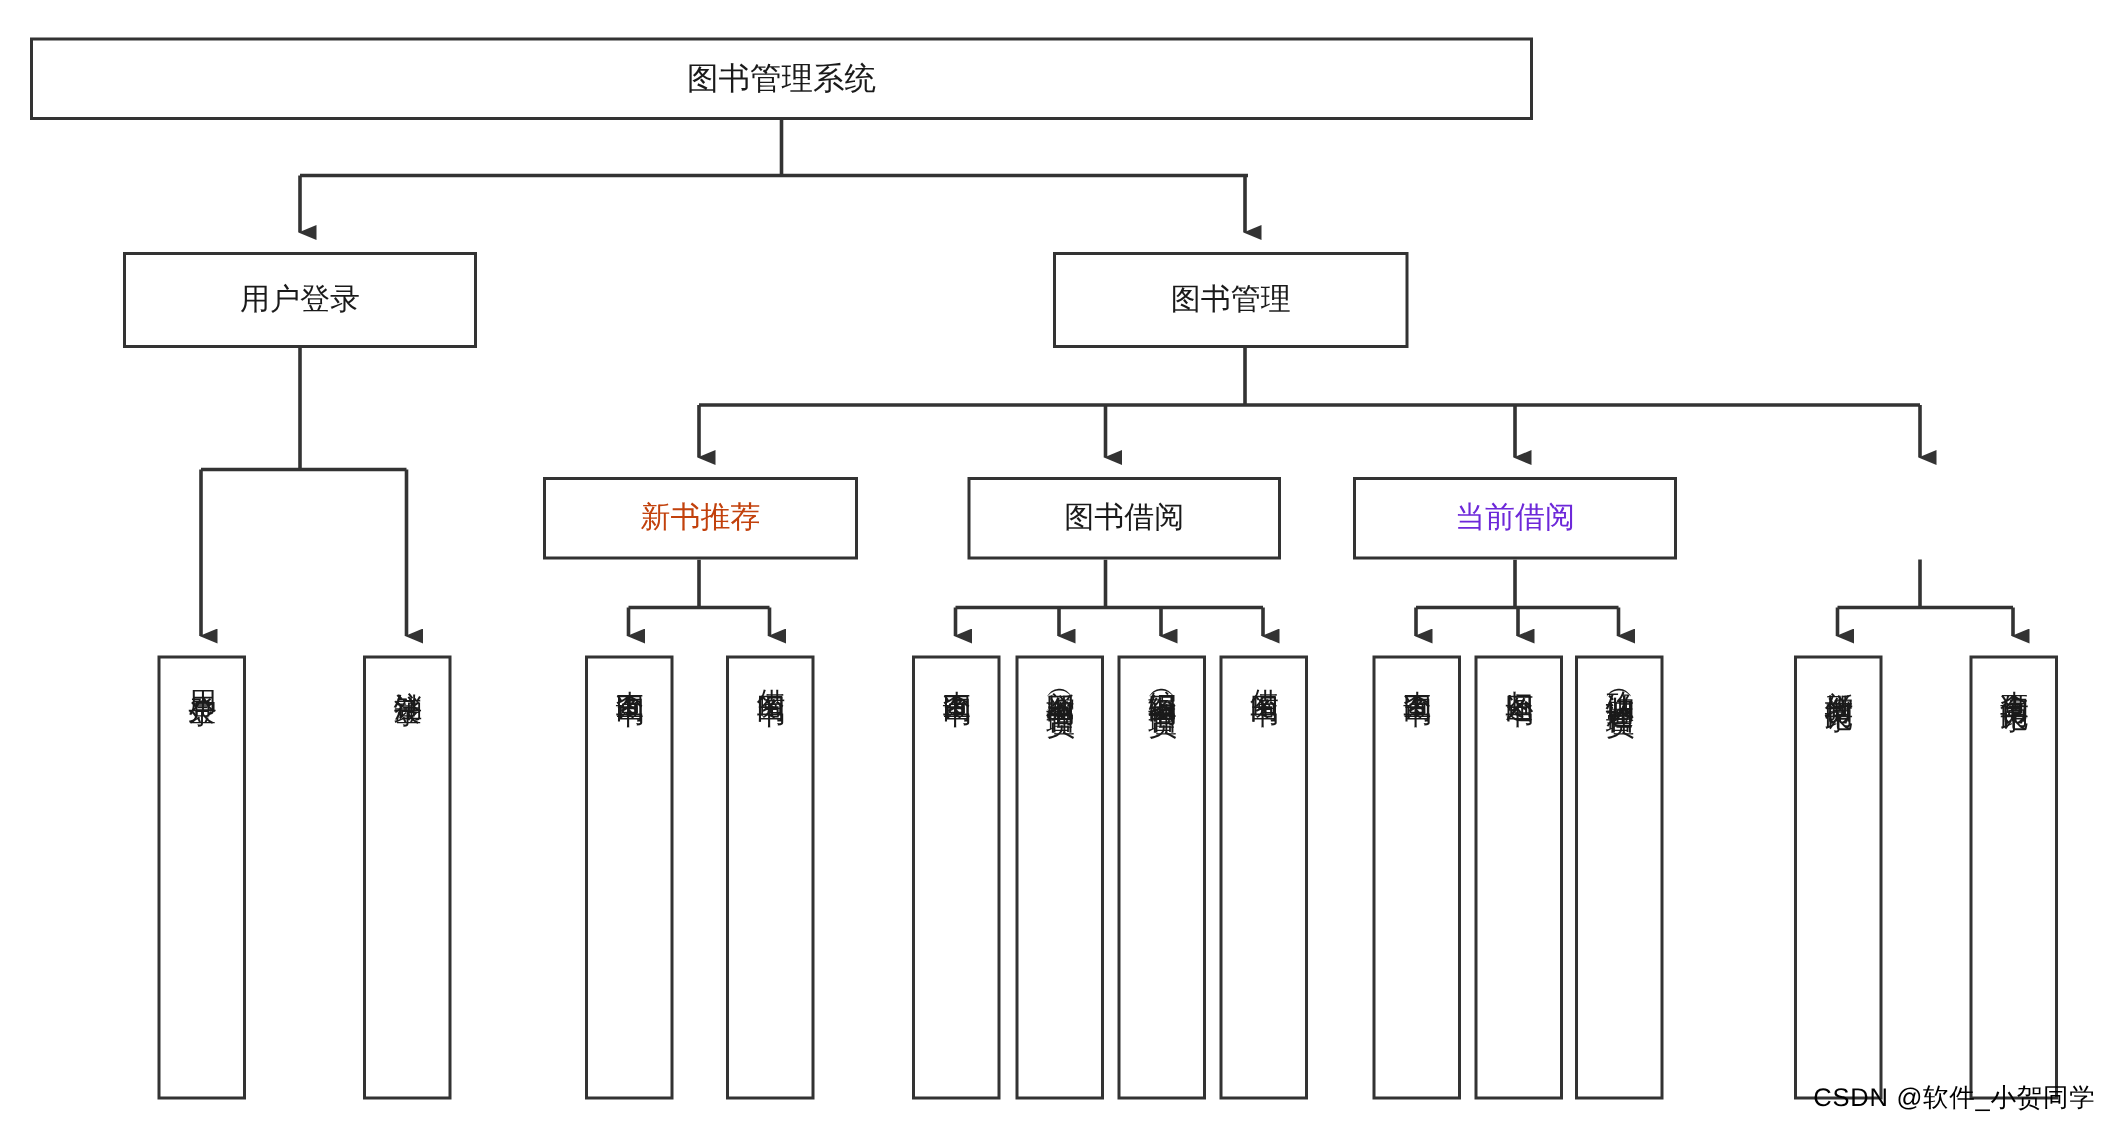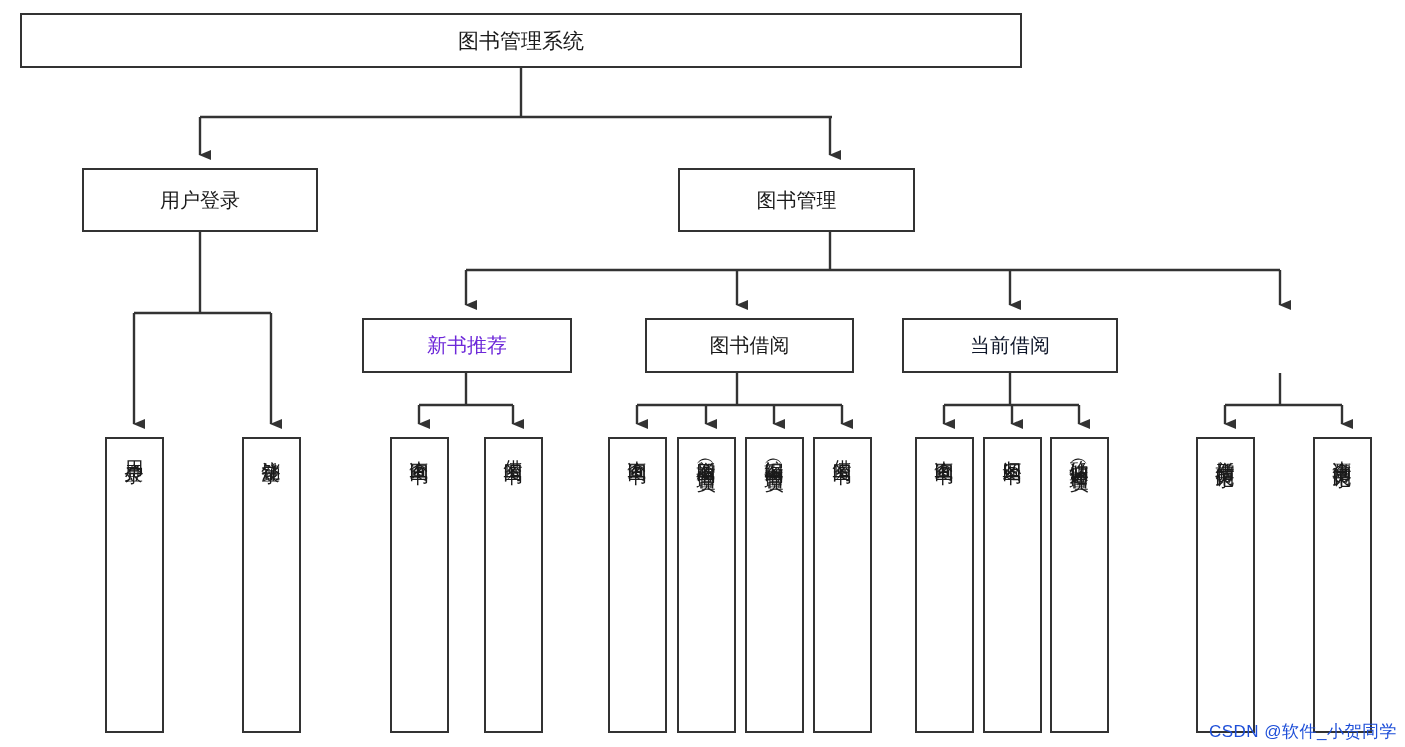--- a/index.html
+++ b/index.html
@@ -120,38 +120,38 @@
       <path d="M 1079 405 L 1079 424" marker-end="url(#arrow)"></path>
 
       <path d="M 1280 373 L 1280 405"></path>
       <path d="M 1225 405 L 1342 405"></path>
       <path d="M 1225 405 L 1225 424" marker-end="url(#arrow)"></path>
       <path d="M 1342 405 L 1342 424" marker-end="url(#arrow)"></path>
 
     </g>
   </svg>
 
-  <div class="node root" style="left: 20px; top: 13px; width: 1002px; height: 55px; border-color: rgb(51, 51, 51); background: rgb(255, 255, 255); color: rgb(26, 26, 26);">
+  <div class="node root" style="left: 20px; top: 25px; width: 1002px; height: 55px; border-color: rgb(51, 51, 51); background: rgb(255, 255, 255); color: rgb(26, 26, 26);">
     <span>图书管理系统</span>
   </div>
 
   <div class="node lvl2" style="left: 82px; top: 168px; width: 236px; height: 64px; border-color: rgb(51, 51, 51); background: rgb(255, 255, 255); color: rgb(26, 26, 26);">
     <span>用户登录</span>
   </div>
-  <div class="node lvl2" style="left: 678px; top: 168px; width: 237px; height: 64px; border-color: rgb(51, 51, 51); background: rgb(255, 255, 255); color: rgb(26, 26, 26);">
+  <div class="node lvl2" style="left: 702px; top: 168px; width: 237px; height: 64px; border-color: rgb(51, 51, 51); background: rgb(255, 255, 255); color: rgb(26, 26, 26);">
     <span>图书管理</span>
   </div>
 
-  <div class="node lvl3" style="left: 362px; top: 318px; width: 210px; height: 55px; border-color: rgb(51, 51, 51); background: rgb(255, 255, 255); color: #6d28d9;">
+  <div class="node lvl3" style="left: 362px; top: 318px; width: 210px; height: 55px; border-color: rgb(51, 51, 51); background: rgb(255, 255, 255); color: #c2410c;">
     <span>新书推荐</span>
   </div>
   <div class="node lvl3" style="left: 633px; top: 318px; width: 209px; height: 55px; border-color: rgb(51, 51, 51); background: rgb(255, 255, 255); color: rgb(26, 26, 26); margin-left: 12px;">
     <span>图书借阅</span>
   </div>
-  <div class="node lvl3" style="left: 902px; top: 318px; width: 216px; height: 55px; border-color: rgb(51, 51, 51); background: rgb(255, 255, 255); color: #0f172a;">
+  <div class="node lvl3" style="left: 902px; top: 318px; width: 216px; height: 55px; border-color: rgb(51, 51, 51); background: rgb(255, 255, 255); color: #6d28d9;">
     <span>当前借阅</span>
   </div>
 
   <div class="node leaf" style="left: 105px; top: 437px; width: 59px; height: 296px; border-color: rgb(51, 51, 51); background: rgb(255, 255, 255); color: rgb(26, 26, 26);">
     <span class="vtext">用户登录</span>
   </div>
   <div class="node leaf" style="left: 242px; top: 437px; width: 59px; height: 296px; border-color: rgb(51, 51, 51); background: rgb(255, 255, 255); color: rgb(26, 26, 26);">
     <span class="vtext">注销登录</span>
   </div>
   <div class="node leaf" style="left: 390px; top: 437px; width: 59px; height: 296px; border-color: rgb(51, 51, 51); background: rgb(255, 255, 255); color: rgb(26, 26, 26);">
@@ -181,15 +181,15 @@
   <div class="node leaf" style="left: 1050px; top: 437px; width: 59px; height: 296px; border-color: rgb(51, 51, 51); background: rgb(255, 255, 255); color: rgb(26, 26, 26);">
     <span class="vtext">确认归还（管理员）</span>
   </div>
   <div class="node leaf" style="left: 1196px; top: 437px; width: 59px; height: 296px; border-color: rgb(51, 51, 51); background: rgb(255, 255, 255); color: rgb(26, 26, 26);">
     <span class="vtext">新增借阅记录</span>
   </div>
   <div class="node leaf" style="left: 1313px; top: 437px; width: 59px; height: 296px; border-color: rgb(51, 51, 51); background: rgb(255, 255, 255); color: rgb(26, 26, 26);">
     <span class="vtext">查询借阅记录</span>
   </div>
 
-  <div id="watermark" style="color: #1d4ed8;">CSDN @软件_小贺同学</div>
+  <div id="watermark" style="color: #000000;">CSDN @软件_小贺同学</div>
 
 </div>
 
 </body></html>

